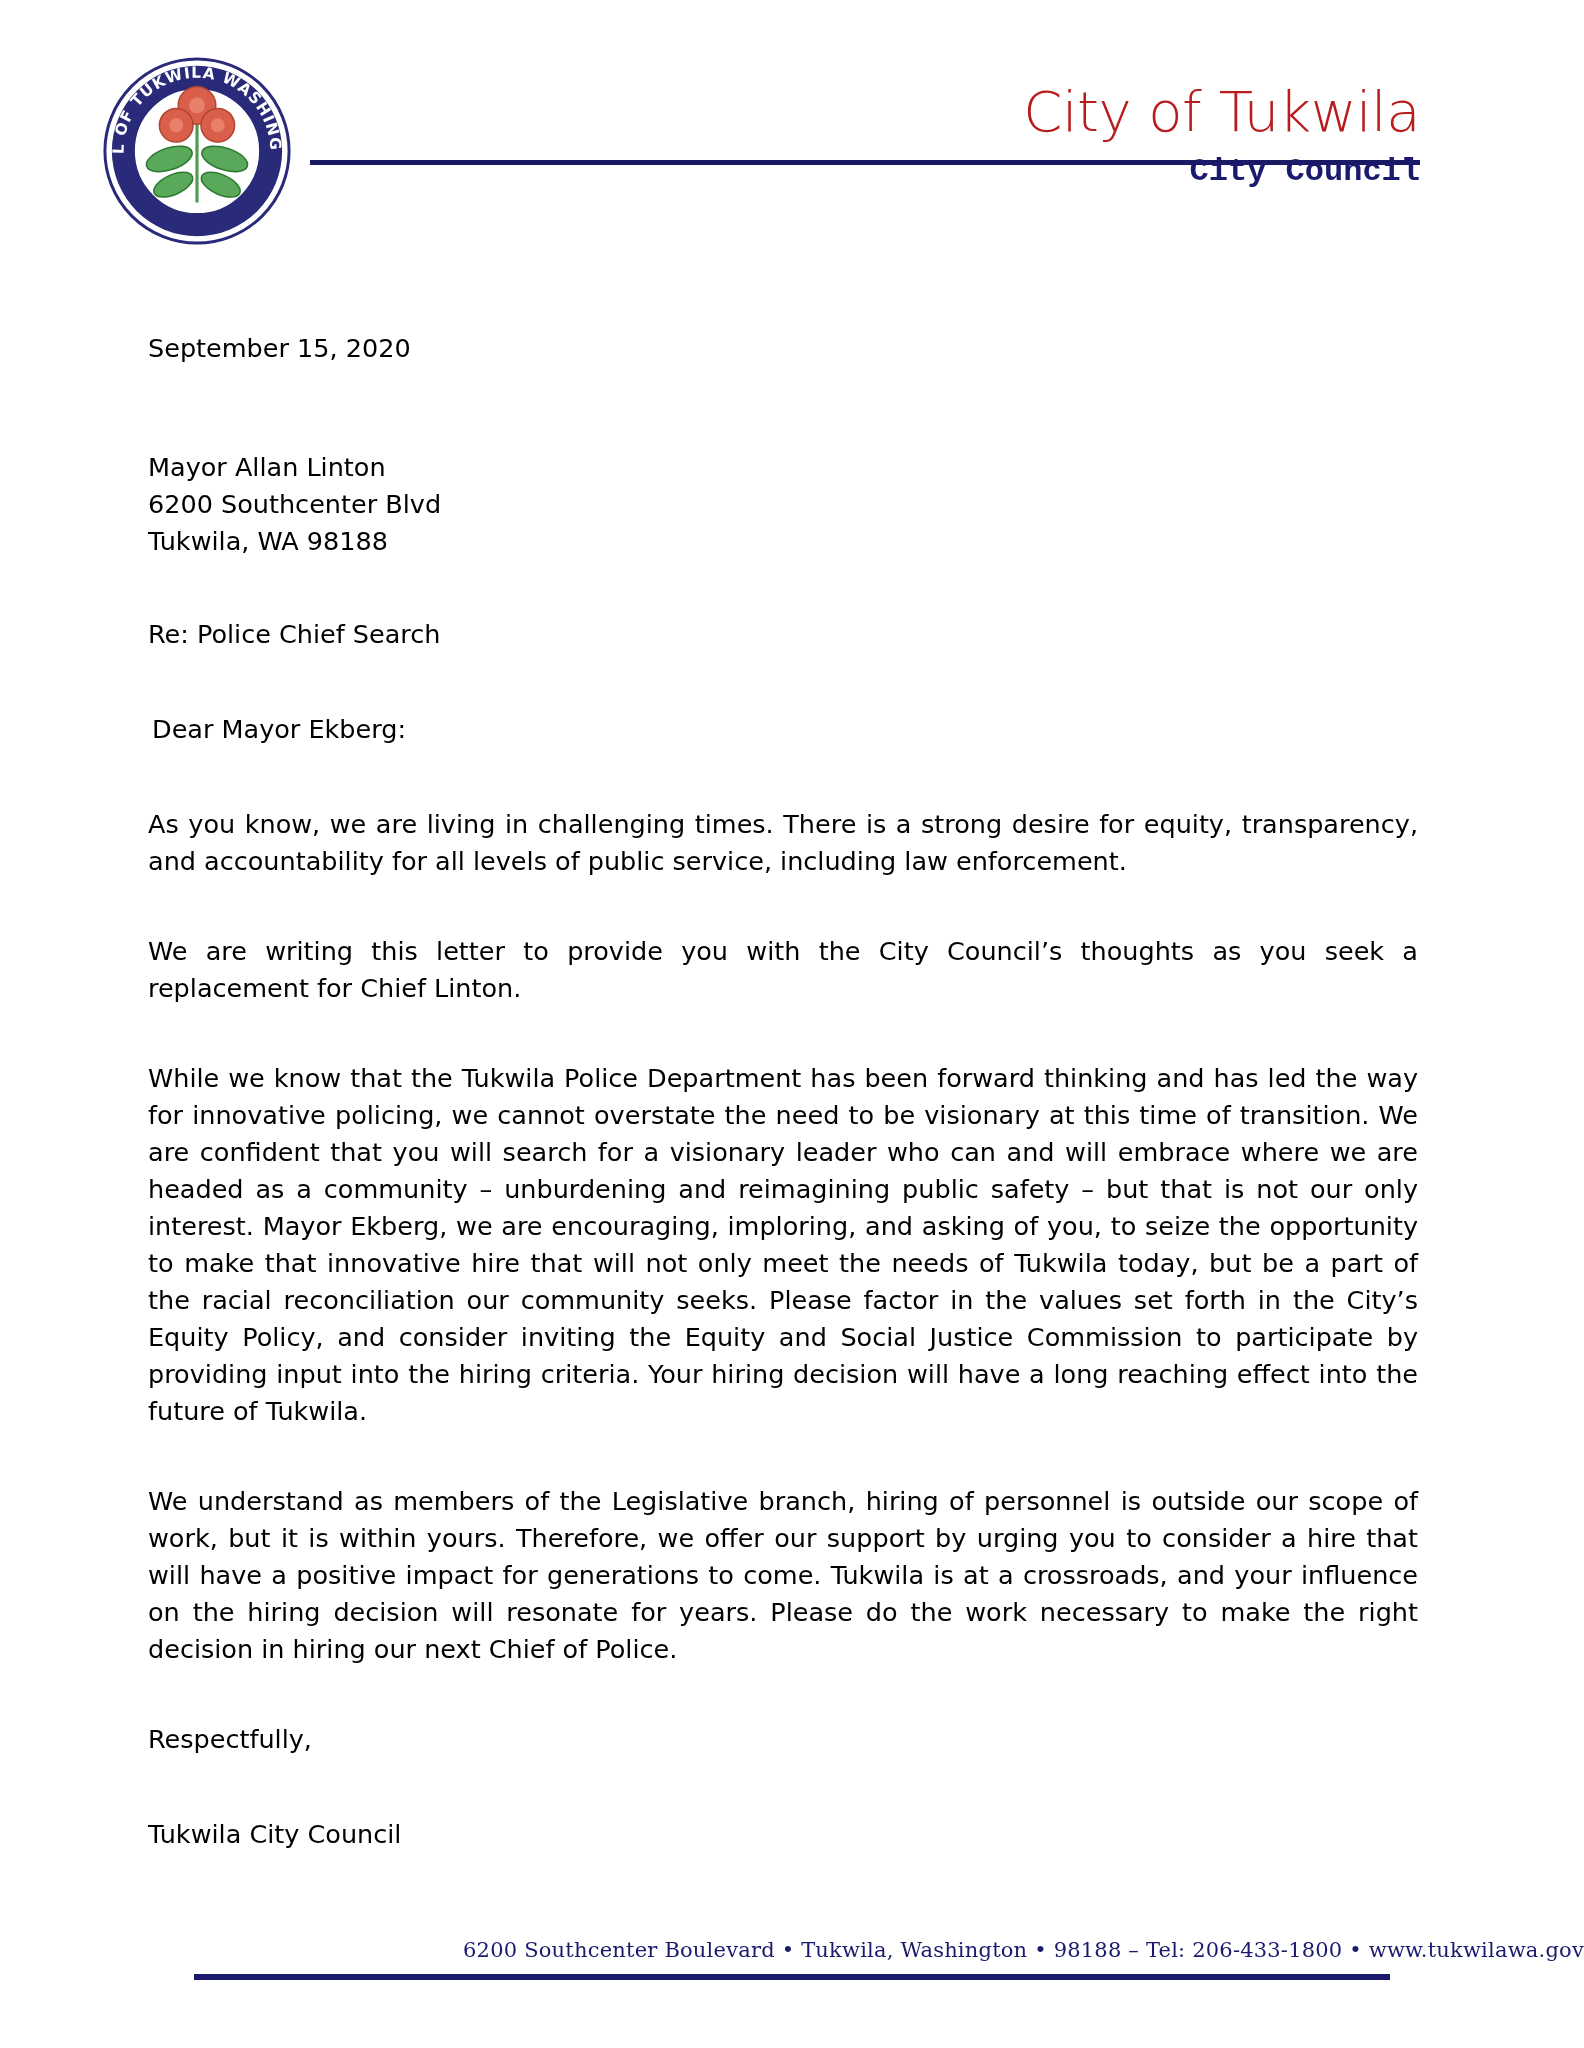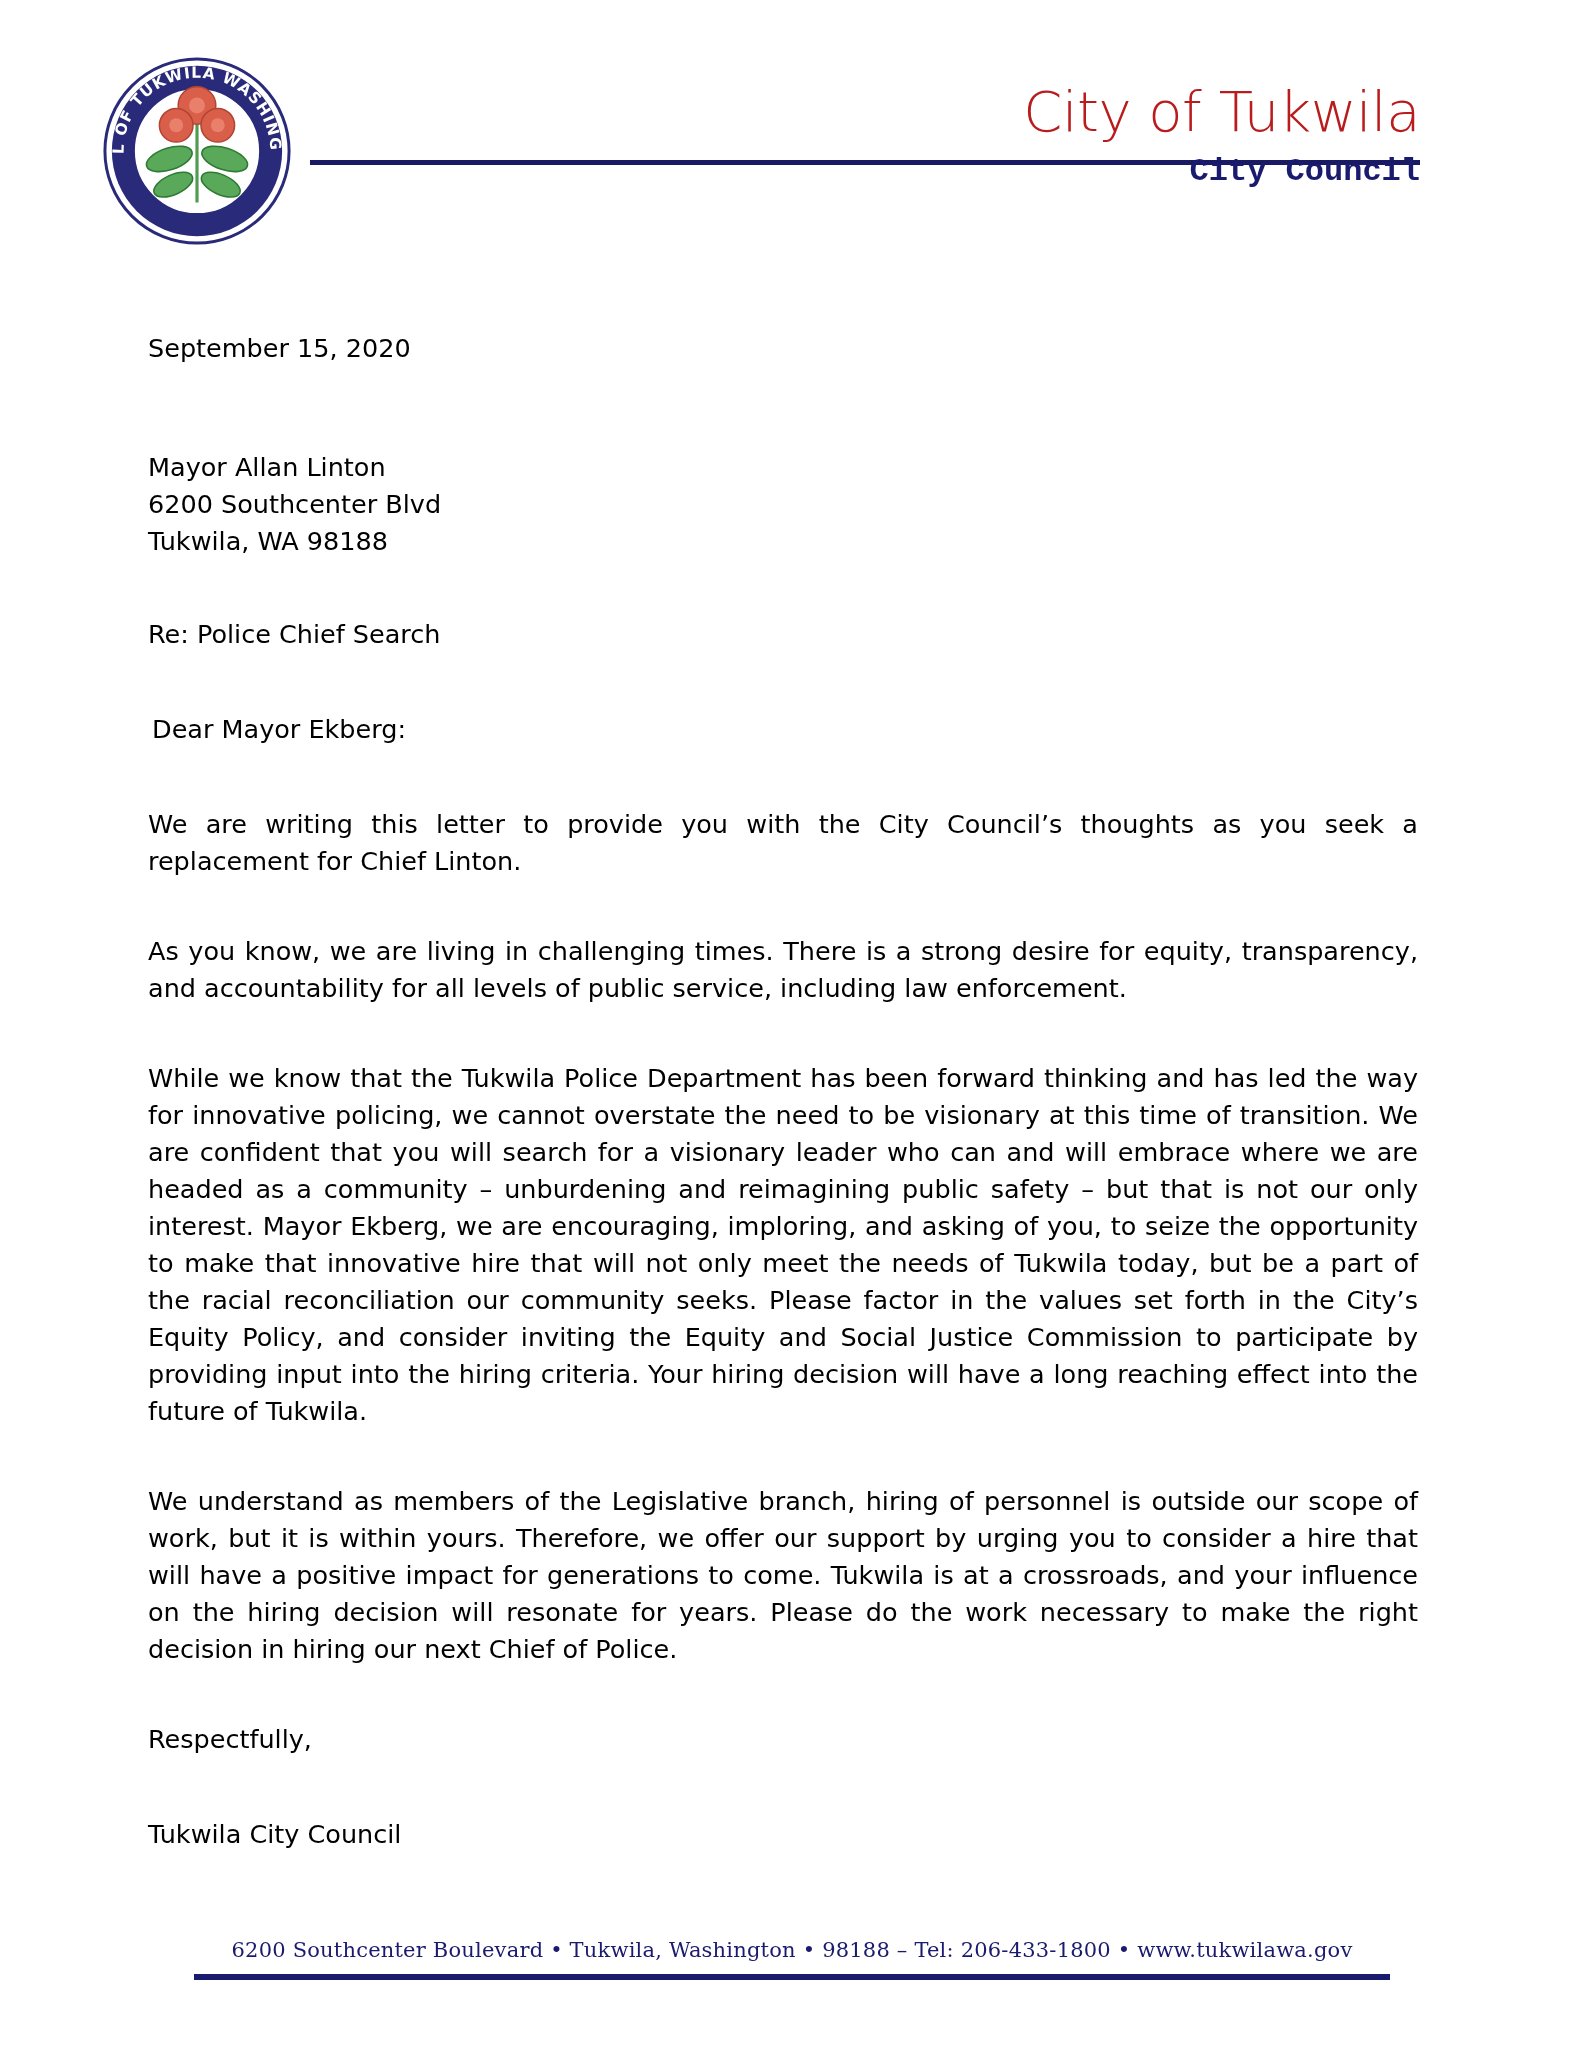--- a/index.html
+++ b/index.html
@@ -91,21 +91,21 @@
   .para:last-child { margin-bottom: 0; }
   .closing { margin: 0 0 58px 0; }
   .signature { margin: 0; }
 
   
   .footer {
     position: absolute;
     left: 0;
     bottom: 68px;
     width: 1584px;
-    text-align: center;
+    text-align: right;
   }
   .footer-text {
     font-family: "DejaVu Serif", serif;
     font-size: 21px;
     line-height: 28px;
     color: #1a1a6e;
     letter-spacing: 0.2px;
     white-space: nowrap;
   }
   .footer-rule {
@@ -171,22 +171,22 @@
     <div class="addr-block">
       <p class="addr-line">Mayor Allan Linton</p>
       <p class="addr-line">6200 Southcenter Blvd</p>
       <p class="addr-line">Tukwila, WA  98188</p>
     </div>
 
     <p class="subject">Re: Police Chief Search</p>
 
     <p class="salutation">Dear Mayor Ekberg:</p>
 
+    <p class="para">As you know, we are living in challenging times.  There is a strong desire for equity, transparency, and accountability for all levels of public service, including law enforcement.</p>
     <p class="para">We are writing this letter to provide you with the City Council’s thoughts as you seek a replacement for Chief Linton.</p>
-    <p class="para">As you know, we are living in challenging times.  There is a strong desire for equity, transparency, and accountability for all levels of public service, including law enforcement.</p>
     <p class="para">While we know that the Tukwila Police Department has been forward thinking and has led the way for innovative policing, we cannot overstate the need to be visionary at this time of transition.  We are confident that you will search for a visionary leader who can and will embrace where we are headed as a community – unburdening and reimagining public safety – but that is not our only interest. Mayor Ekberg, we are encouraging, imploring, and asking of you, to seize the opportunity to make that innovative hire that will not only meet the needs of Tukwila today, but be a part of the racial reconciliation our community seeks. Please factor in the values set forth in the City’s Equity Policy, and consider inviting the Equity and Social Justice Commission to participate by providing input into the hiring criteria.  Your hiring decision will have a long reaching effect into the future of Tukwila.</p>
     <p class="para">We understand as members of the Legislative branch, hiring of personnel is outside our scope of work, but it is within yours. Therefore, we offer our support by urging you to consider a hire that will have a positive impact for generations to come. Tukwila is at a crossroads, and your influence on the hiring decision will resonate for years.  Please do the work necessary to make the right decision in hiring our next Chief of Police.</p>
 
     <p class="closing">Respectfully,</p>
     <p class="signature">Tukwila City Council</p>
   </div>
 
   <div class="footer">
     <div class="footer-text">6200 Southcenter Boulevard • Tukwila, Washington • 98188 – Tel: 206-433-1800 • www.tukwilawa.gov</div>
     <div class="footer-rule"></div>

